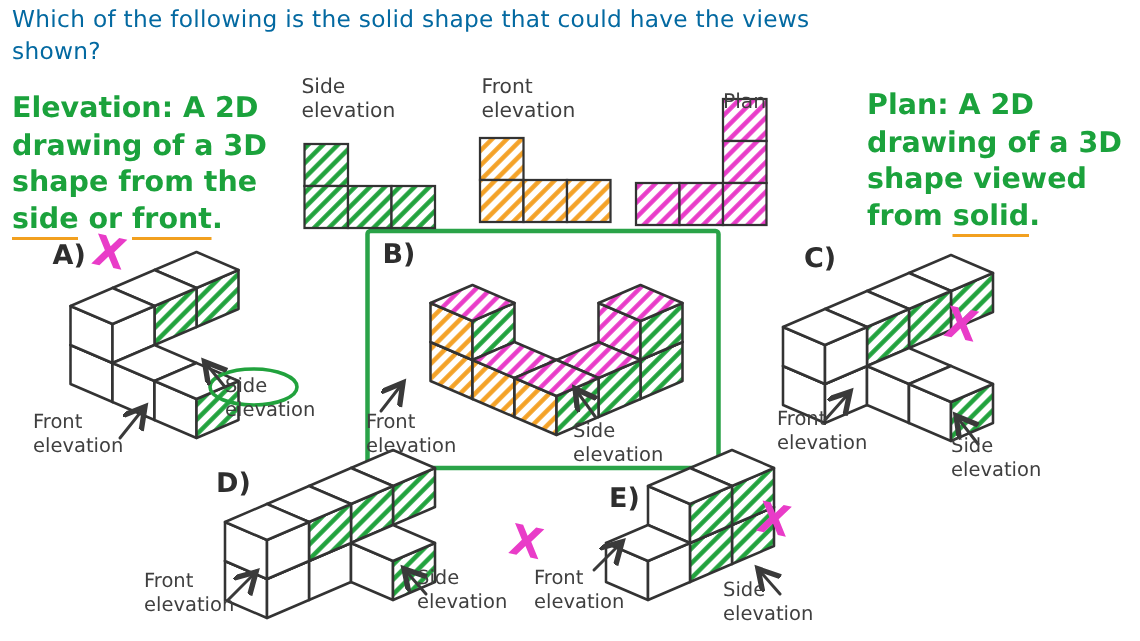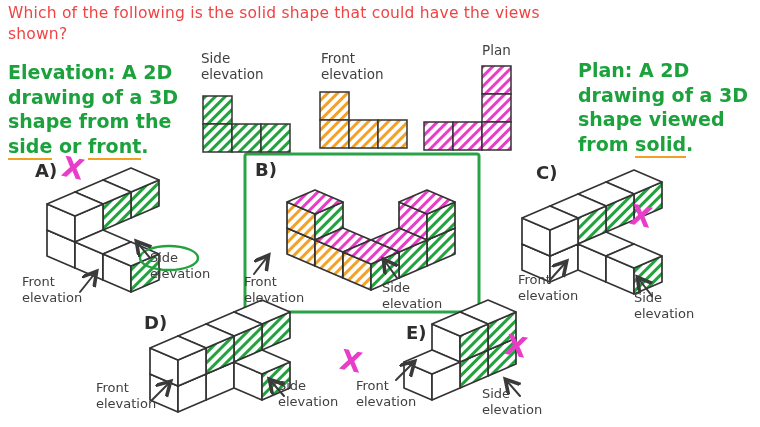--- a/index.html
+++ b/index.html
@@ -1,20 +1,20 @@
 <!DOCTYPE html>
 <html><head>
 <meta charset="utf-8">
 <style>
   html,body{margin:0;padding:0;background:#ffffff;}
   #board{position:relative;width:760px;height:427px;background:#ffffff;overflow:hidden;
          font-family:"DejaVu Sans","Liberation Sans",sans-serif;}
   #diagram{position:absolute;left:0;top:0;z-index:1;}
   .txt{position:absolute;z-index:2;white-space:pre-line;line-height:1.22;}
-  .title{color:#ef4444;font-size:15.5px;font-weight:500;letter-spacing:.2px;line-height:1.35;}
+  .title{color:#0369a1;font-size:15.5px;font-weight:500;letter-spacing:.2px;line-height:1.35;}
   .note{color:#1ba23c;font-size:19px;font-weight:700;line-height:1.3;white-space:normal;}
   .note .u{border-bottom:2.5px solid #f2a01f;padding-bottom:1px;}
   .viewlbl{color:#3f3f3f;font-size:13.5px;}
   .letter{color:#2e2e2e;font-size:18px;font-weight:700;}
   .lbl{color:#3f3f3f;font-size:13px;}
   .xmark{color:#e93cc8;font-size:28px;font-weight:700;transform:rotate(12deg);}
 </style>
 </head>
 <body>
 
@@ -194,21 +194,21 @@
 shown?</div>
 
   <div class="txt note" style="left:8px;top:60px;width:170px"><span>Elevation: A 2D drawing of a 3D shape from the </span><span class="u">side</span><span> or </span><span class="u">front</span><span>.</span></div>
 
   <div class="txt note" style="left:578px;top:58px;width:178px"><span>Plan: A 2D drawing of a 3D shape viewed from </span><span class="u">solid</span><span>.</span></div>
 
   <div class="txt viewlbl" style="left:201px;top:50px">Side
 elevation</div>
   <div class="txt viewlbl" style="left:321px;top:50px">Front
 elevation</div>
-  <div class="txt viewlbl" style="left:482px;top:42px">Plan</div>
+  <div class="txt viewlbl" style="left:482px;top:60px">Plan</div>
 
   <div class="txt letter" style="left:35px;top:160px">A)</div>
   <div class="txt letter" style="left:255px;top:159px">B)</div>
   <div class="txt letter" style="left:536px;top:162px">C)</div>
   <div class="txt letter" style="left:144px;top:312px">D)</div>
   <div class="txt letter" style="left:406px;top:322px">E)</div>
 
   <div class="txt xmark" style="left:62px;top:152px">X</div>
   <div class="txt xmark" style="left:630px;top:200px">X</div>
   <div class="txt xmark" style="left:340px;top:345px">X</div>

